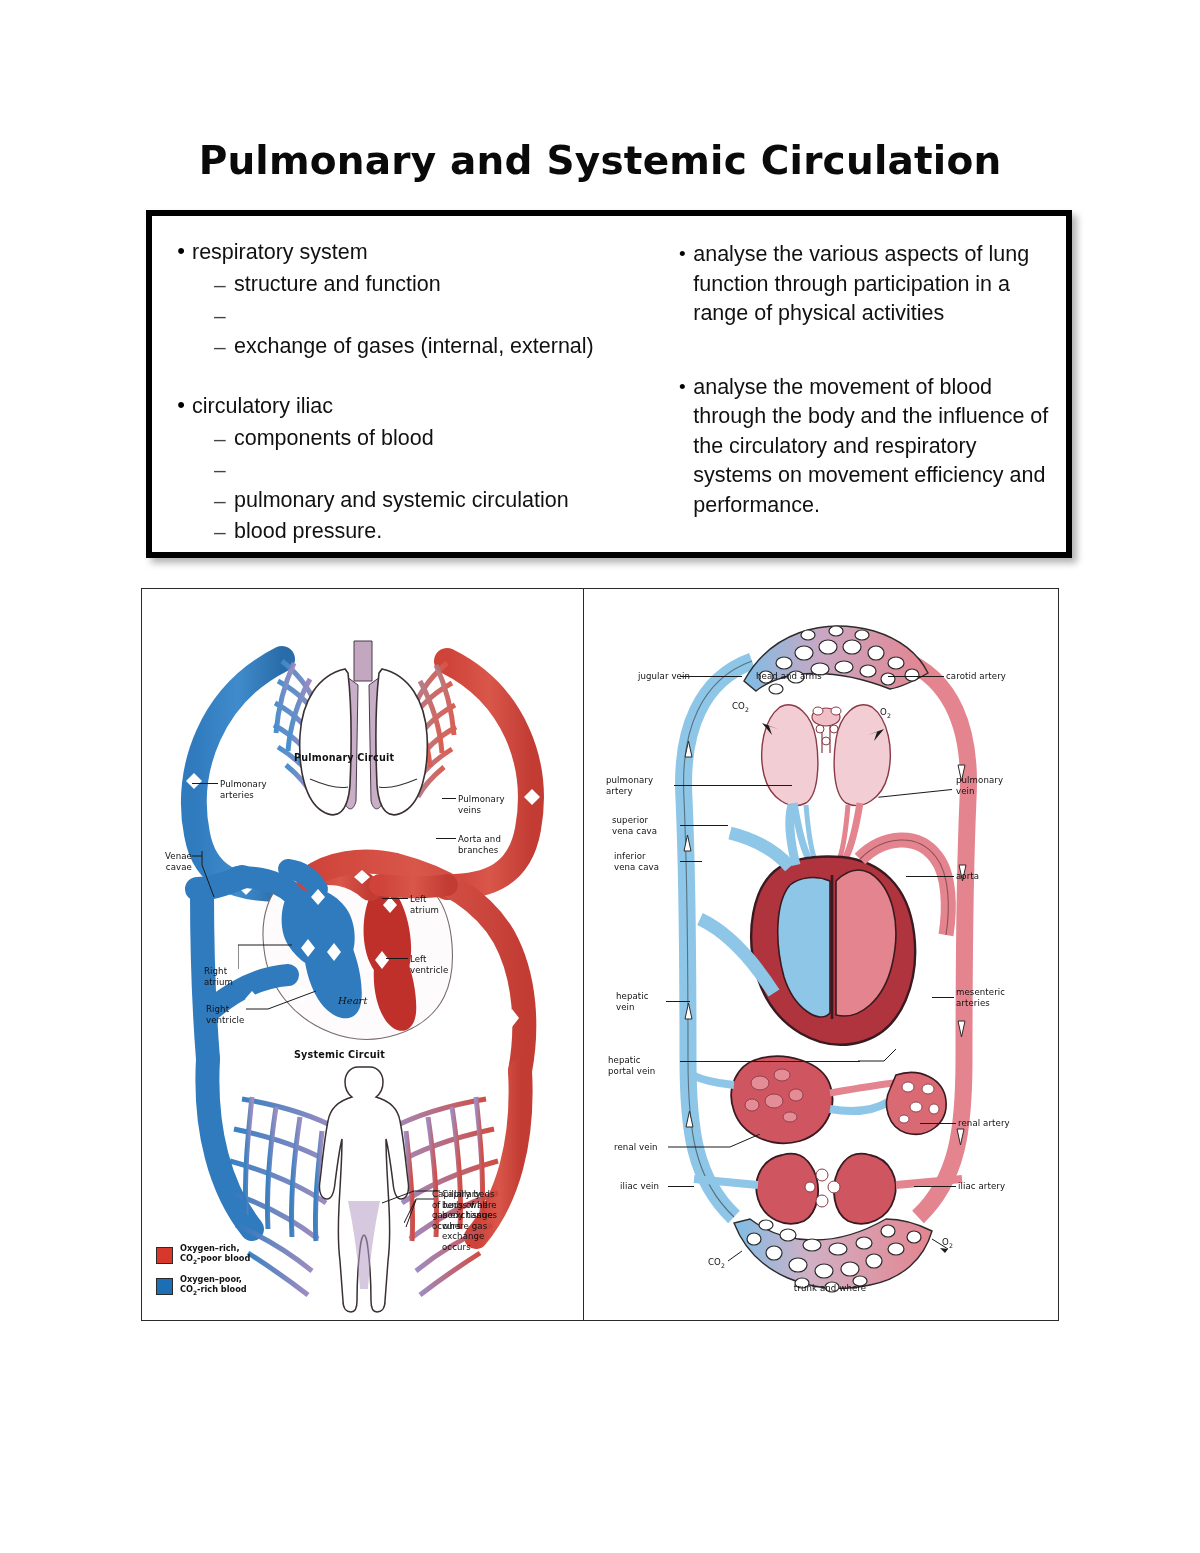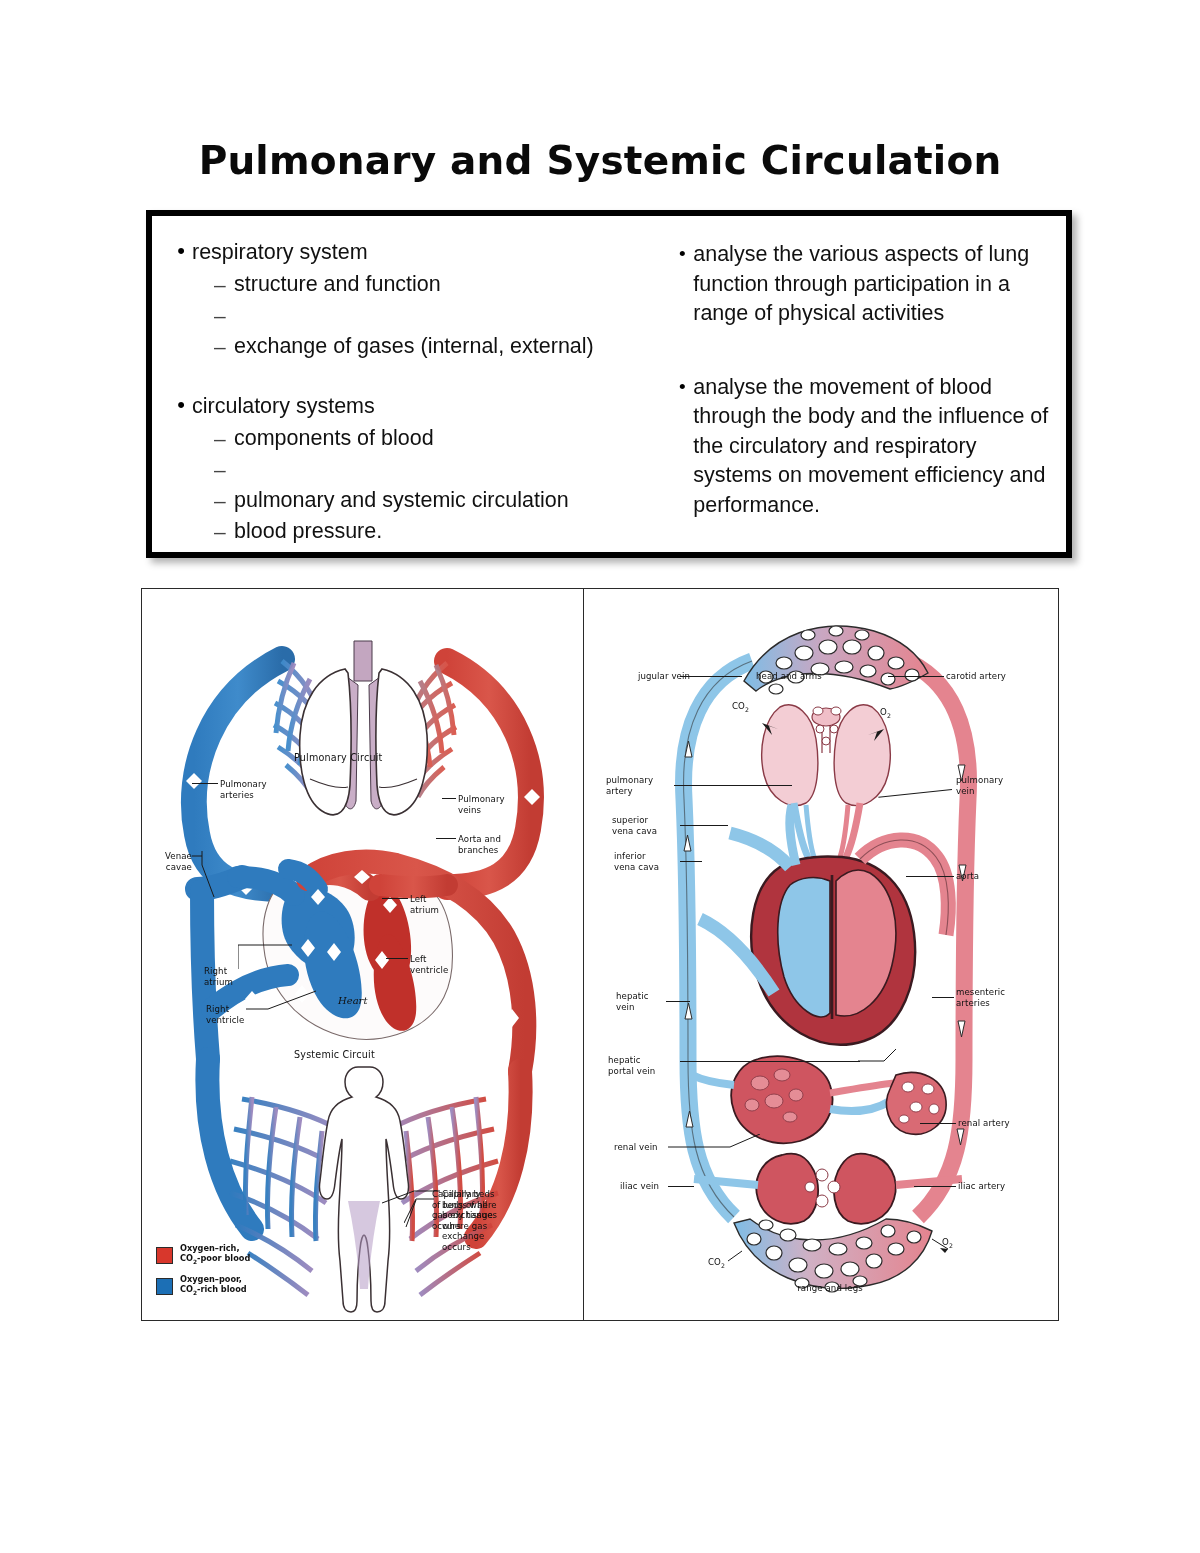--- a/index.html
+++ b/index.html
@@ -81,21 +81,21 @@
     color:#111;
     white-space:pre-line;
     letter-spacing:0.1px;
   }
   .fig-label.r{ text-align:right; }
   .fig-label.c{ text-align:center; }
   .fig-title{
     position:absolute;
     font-family:"DejaVu Sans", sans-serif;
     font-size:9.6px;
-    font-weight:normal;
+    font-weight:bold;
     color:#111;
     letter-spacing:0.2px;
   }
   .fig-italic{
     position:absolute;
     font-family:"DejaVu Serif", serif;
     font-style:italic;
     font-size:10px;
     color:#111;
   }
@@ -134,21 +134,21 @@
       </div>
       <div class="sub-row">
         <span class="sub-dash">–</span>
         <span class="sub-text">exchange of gases (internal, external)</span>
       </div>
 
       <div class="gap-block"></div>
 
       <div class="bullet-row">
         <span class="bullet-dot">•</span>
-        <span class="bullet-text">circulatory systems</span>
+        <span class="bullet-text">circulatory iliac</span>
       </div>
 
       <div class="sub-row">
         <span class="sub-dash">–</span>
         <span class="sub-text">components of blood</span>
       </div>
       <div class="sub-row">
         <span class="sub-dash">–</span>
       </div>
       <div class="sub-row">
@@ -619,15 +619,15 @@
 
     <div class="fig-label" style="left:36px; top:592px;">iliac vein</div>
     <div class="lead h" style="left:84px; top:597px; width:26px;"></div>
 
     <div class="fig-label" style="left:374px; top:592px;">iliac artery</div>
     <div class="lead h" style="left:330px; top:597px; width:42px;"></div>
 
     <div class="fig-label" style="left:124px; top:668px;"><span>CO</span><sub>2</sub></div>
     <div class="fig-label" style="left:358px; top:648px;"><span>O</span><sub>2</sub></div>
 
-    <div class="fig-label c" style="left:186px; top:694px; width:120px;">range and legs</div>
+    <div class="fig-label c" style="left:186px; top:694px; width:120px;">trunk and where</div>
   </div>
 </div>
 
 </body></html>

